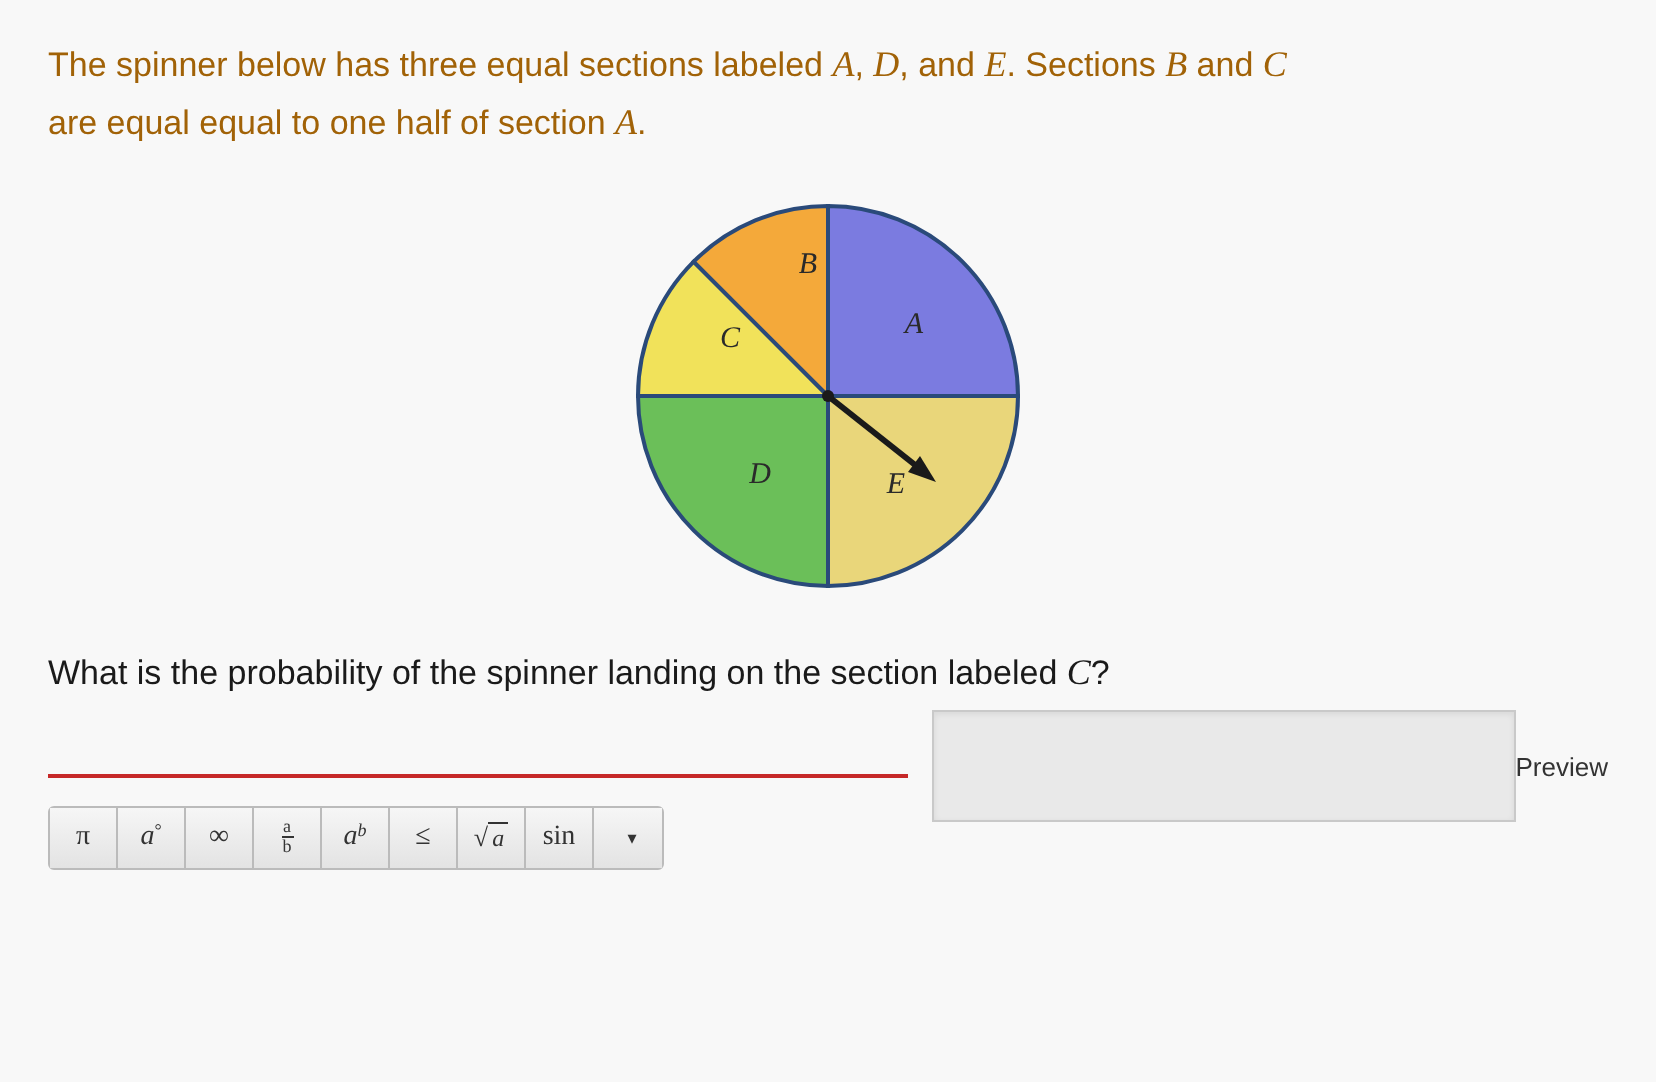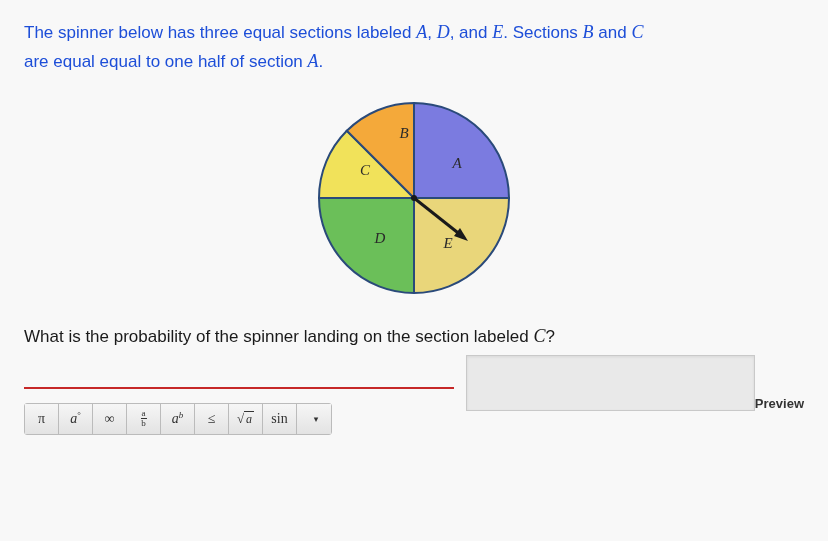--- a/index.html
+++ b/index.html
@@ -8,21 +8,21 @@
       background: #f8f8f8;
       width: 828px;
       height: 541px;
       padding: 18px 24px;
       color: #1a1a1a;
     }
     .problem-text {
       font-size: 17px;
       line-height: 1.6;
       font-family: -apple-system, Arial, sans-serif;
-      color: #1d4ed8;
+      color: #a16207;
     }
     .math-var {
       font-family: 'Times New Roman', serif;
       font-style: italic;
       font-size: 18px;
     }
     .spinner-wrap {
       display: flex;
       justify-content: center;
       margin: 22px 0 28px 0;
@@ -88,22 +88,21 @@
       padding: 0 6px;
     }
     .tool-btn:last-child { border-right: none; }
     .tool-sup { font-size: 9px; position: relative; top: -4px; }
     .frac-disp { display:inline-flex; flex-direction:column; align-items:center; font-size:9px; line-height:1; }
     .frac-disp .top { border-bottom:1px solid #333; padding:0 1px; }
     .preview-col {
       flex: 1;
       display: flex;
       gap: 0;
-      align-items: flex-end;
-      font-weight: bold;
+      align-items: center;
     }
     .preview-box {
       flex: 1;
       height: 56px;
       border: 1px solid #c9c9c9;
       background: #e9e9e9;
       box-shadow: inset 0 1px 3px rgba(0,0,0,0.08);
     }
     .preview-label {
       font-family: -apple-system, Arial, sans-serif;

